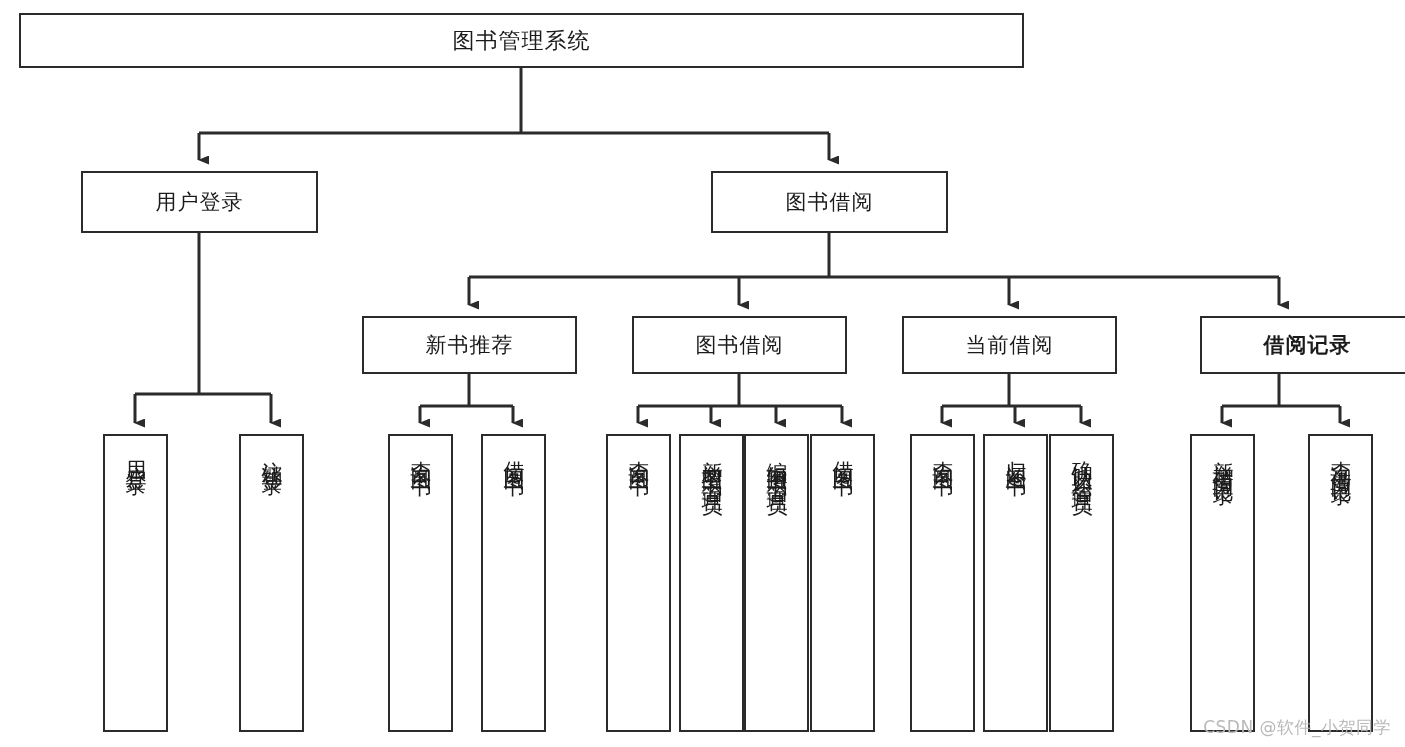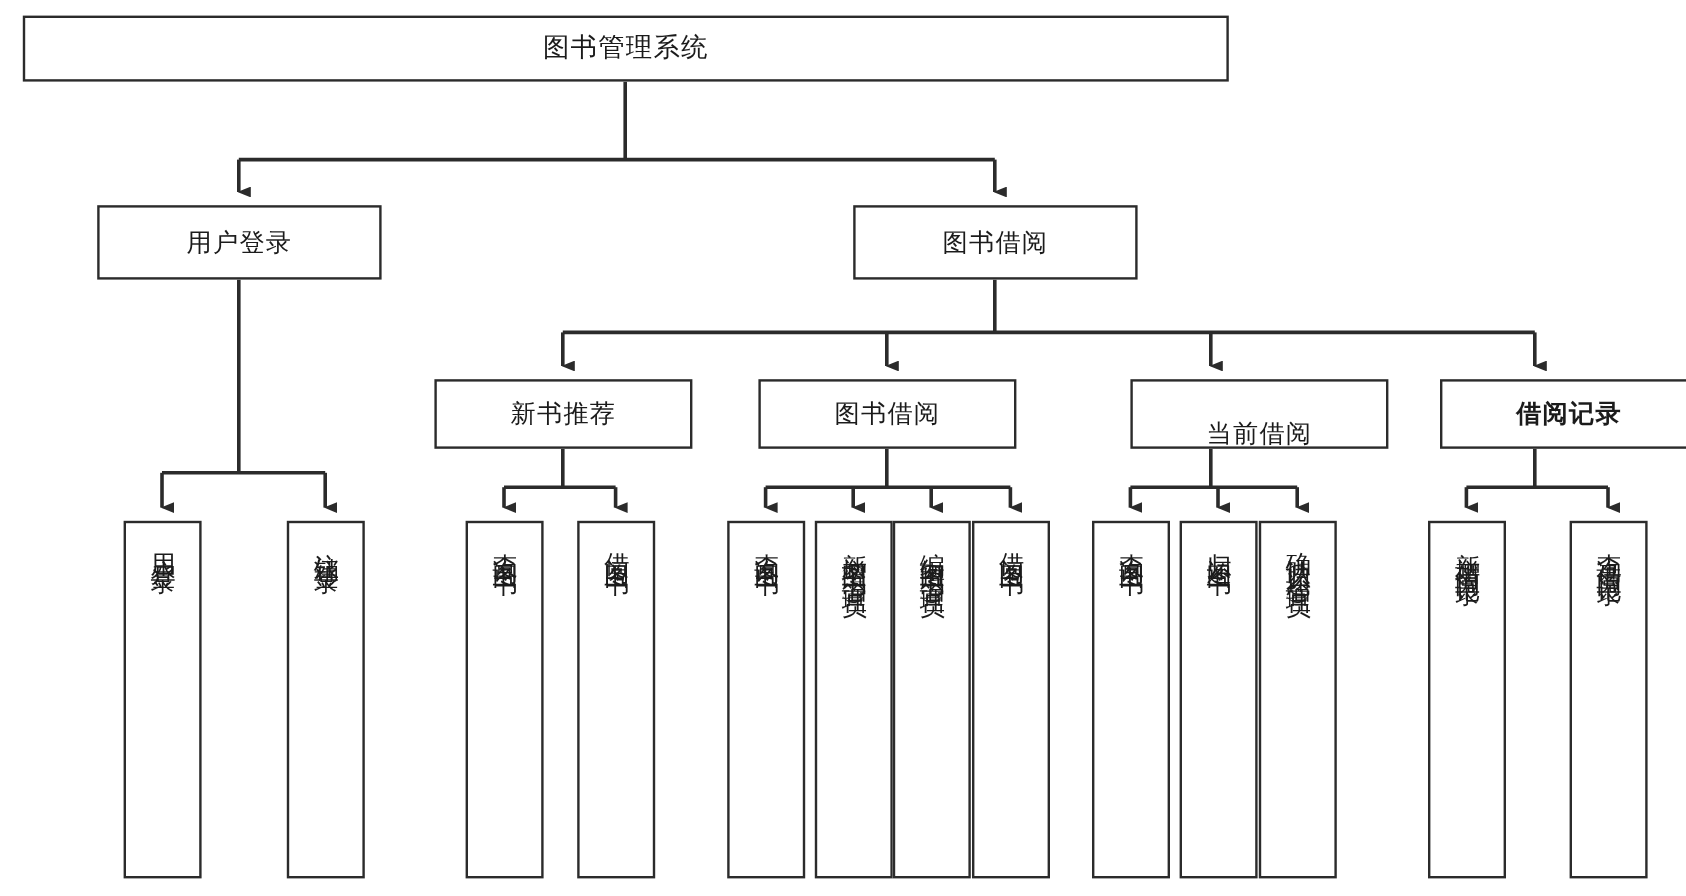--- a/index.html
+++ b/index.html
@@ -133,21 +133,21 @@
       </div>
       <div class="node horizontal" style="left: 711px; top: 171px; width: 237px; height: 62px;">
         <span class="node-label">图书借阅</span>
       </div>
       <div class="node horizontal" style="left: 362px; top: 316px; width: 215px; height: 58px; justify-content: center;">
         <span class="node-label">新书推荐</span>
       </div>
       <div class="node horizontal" style="left: 632px; top: 316px; width: 215px; height: 58px; font-family: Liberation Serif, serif;">
         <span class="node-label">图书借阅</span>
       </div>
-      <div class="node horizontal" style="left: 942px; top: 316px; width: 215px; height: 58px; align-items: flex-end;">
+      <div class="node horizontal" style="left: 902px; top: 316px; width: 215px; height: 58px;">
         <span class="node-label">当前借阅</span>
       </div>
       <div class="node horizontal" style="left: 1200px; top: 316px; width: 215px; height: 58px; font-weight: bold;">
         <span class="node-label">借阅记录</span>
       </div>
       <div class="node vertical" style="left: 103px; top: 434px; width: 65px; height: 298px;">
         <span class="node-label">用户登录</span>
       </div>
       <div class="node vertical" style="left: 239px; top: 434px; width: 65px; height: 298px;">
         <span class="node-label">注销登录</span>
@@ -180,14 +180,15 @@
         <span class="node-label">确认归还（管理员）</span>
       </div>
       <div class="node vertical" style="left: 1190px; top: 434px; width: 65px; height: 298px;">
         <span class="node-label">新增借阅记录</span>
       </div>
       <div class="node vertical" style="left: 1308px; top: 434px; width: 65px; height: 298px;">
         <span class="node-label">查询借阅记录</span>
       </div>
     </div>
 
+  <div id="watermark">CSDN @软件_小贺同学</div>
 
 </div>
 
 </body></html>

